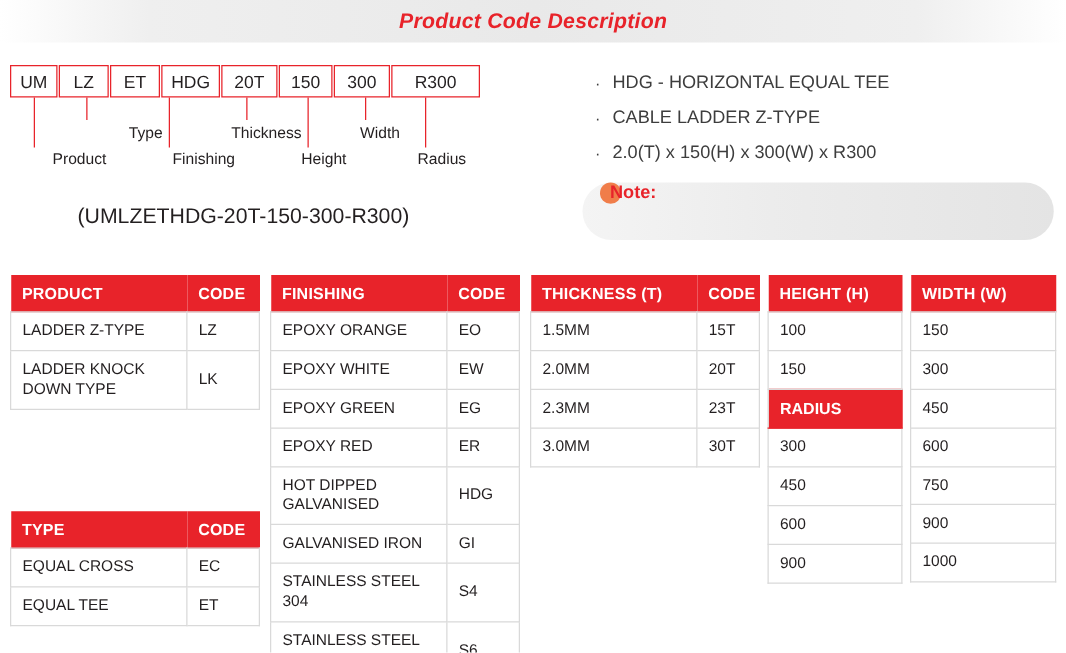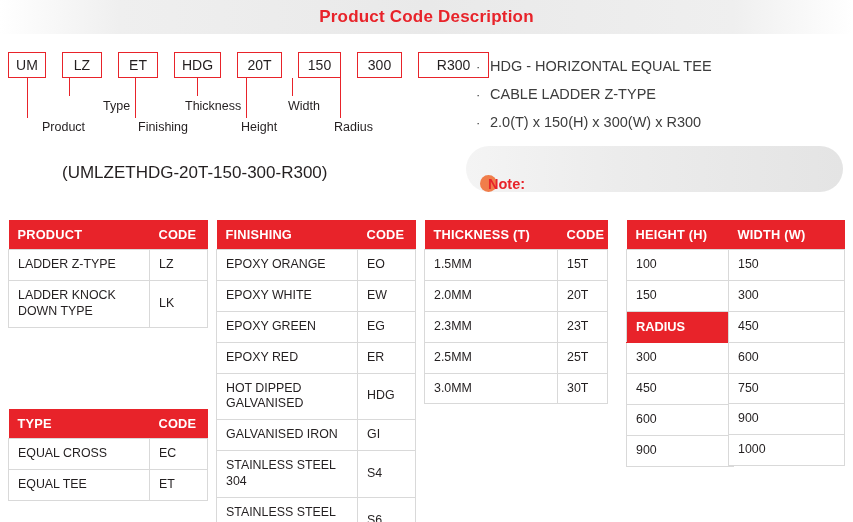--- a/index.html
+++ b/index.html
@@ -25,29 +25,30 @@
     background: linear-gradient(to right, #ffffff 0%, #efefef 14%, #e9e9e9 50%, #efefef 86%, #ffffff 100%);
     display: flex;
     align-items: center;
     justify-content: center;
   }
   .header-title {
     color: #e8232a;
     font-size: 17px;
     font-weight: bold;
     letter-spacing: 0.2px;
+    font-style: italic;
   }
 
   
   .code-row {
     position: absolute;
     left: 8px;
     top: 52px;
     display: flex;
-    gap: 16px;
+    gap: 1px;
   }
   .code-box {
     border: 1.6px solid #e8232a;
     color: #231f20;
     font-size: 14px;
     height: 26px;
     display: flex;
     align-items: center;
     justify-content: center;
     box-sizing: border-box;
@@ -107,21 +108,21 @@
   
   .note-box {
     position: absolute;
     left: 466px;
     top: 146px;
     width: 377px;
     height: 46px;
     border-radius: 23px;
     background: linear-gradient(to right, #f4f4f4 0%, #ececec 40%, #e4e4e4 100%);
     display: flex;
-    align-items: flex-end;
+    align-items: flex-start;
   }
   .note-dot {
     width: 17px;
     height: 17px;
     border-radius: 50%;
     background: #f07d4a;
     margin-left: 14px;
     flex: none;
   }
   .note-label {
@@ -162,21 +163,21 @@
     background: #fff;
     vertical-align: middle;
     line-height: 1.28;
   }
   .tbl tr td:first-child { border-left: 1px solid #d9d9d9; }
 
   .t-product { left: 8px;   top: 220px; width: 200px; }
   .t-type    { left: 8px;   top: 409px; width: 200px; }
   .t-finish  { left: 216px; top: 220px; width: 200px; }
   .t-thick   { left: 424px; top: 220px; width: 184px; }
-  .t-height  { left: 614px; top: 220px; width: 108px; margin-left: 12px; }
+  .t-height  { left: 614px; top: 220px; width: 108px; }
   .t-width   { left: 728px; top: 220px; width: 117px; }
 
   .col-code { width: 58px; }
   .col-code-sm { width: 50px; }
 
   .radius-head td {
     background: #e8232a;
     color: #ffffff;
     font-weight: bold;
     font-size: 12.8px;
@@ -351,24 +352,20 @@
     </tr>
     <tr>
       <td>2.0MM</td>
       <td>20T</td>
     </tr>
     <tr>
       <td>2.3MM</td>
       <td>23T</td>
     </tr>
     <tr>
-      <td>2.5MM</td>
-      <td>25T</td>
-    </tr>
-    <tr>
       <td>3.0MM</td>
       <td>30T</td>
     </tr>
   </tbody>
 </table>
 
 <table class="tbl t-height">
   <thead>
     <tr>
       <th>HEIGHT (H)</th>

